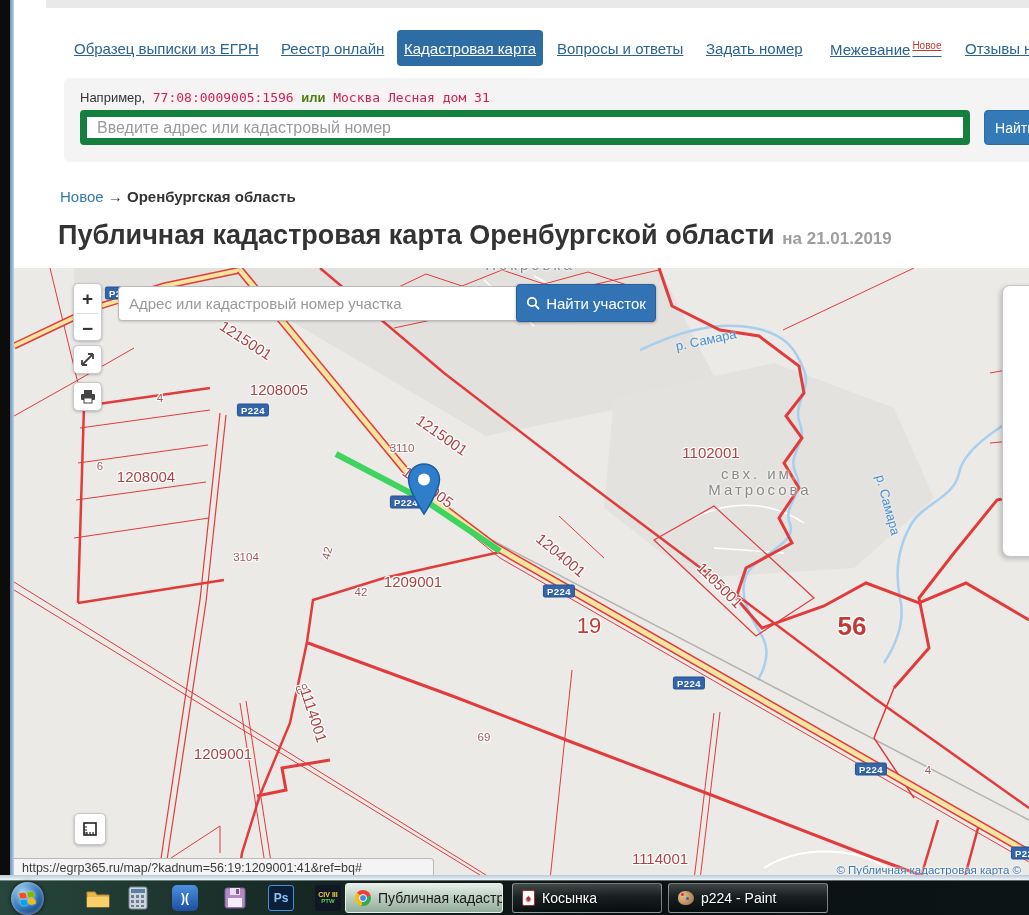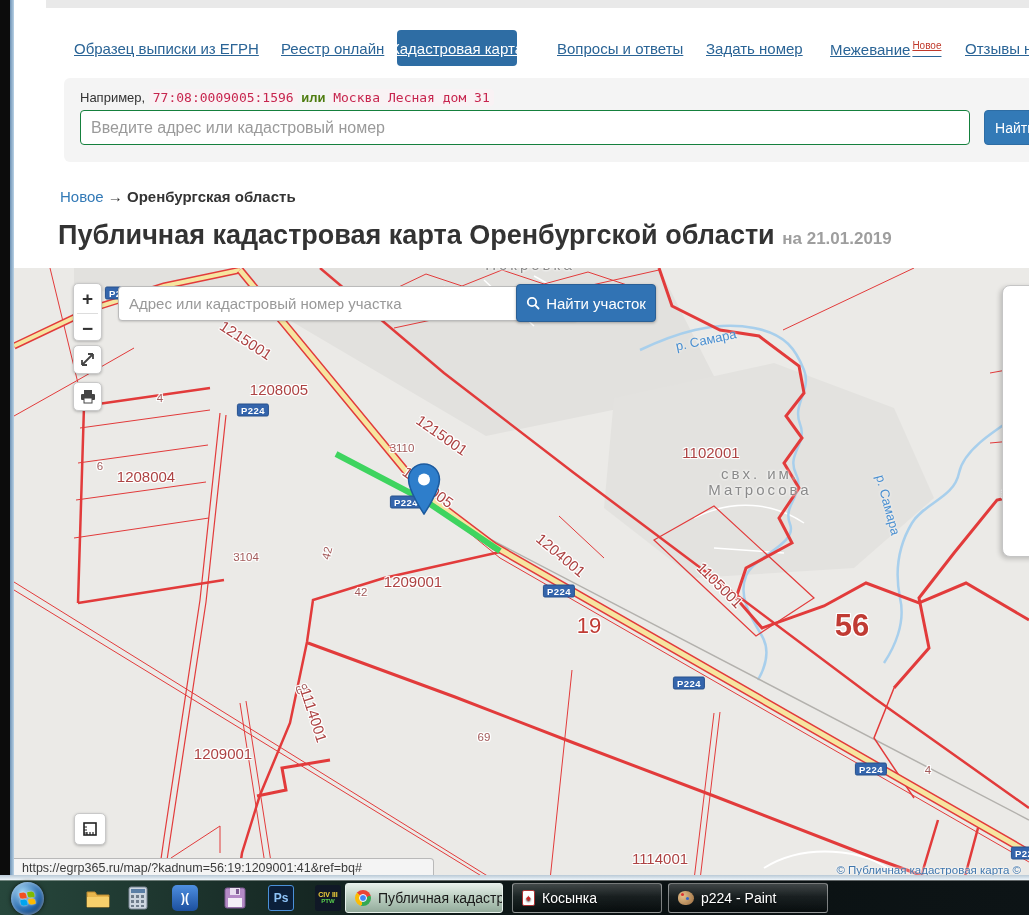--- a/index.html
+++ b/index.html
@@ -13,31 +13,31 @@
   .top-line { position:absolute; left:33px; top:14px; right:0; height:1px; background:#dcdcdc; }
   .edge-black { position:absolute; left:0; top:0; width:10px; height:880px; background:#0c0c0c; }
   .edge-blue { position:absolute; left:10px; top:0; width:4px; height:880px;
                background:linear-gradient(90deg,#6f93b5,#b9d2e6); }
 
   .content { position:absolute; left:14px; top:8px; width:1015px; height:872px; background:#fff; overflow:hidden; }
 
   
   .nav { position:absolute; top:20px; left:0; width:100%; height:44px; }
   .nav a { position:absolute; top:12px; color:#2a6496; text-decoration:underline; font-size:15px; white-space:nowrap; }
-  .nav .active-tab { position:absolute; top:2px; left:383px; width:120px; height:36px; background:#2e6da4;
+  .nav .active-tab { position:absolute; top:2px; left:383px; width:146px; height:36px; background:#2e6da4;
         border-radius:4px; color:#fff; font-size:15px; text-decoration:underline;
         display:flex; align-items:center; justify-content:center; white-space:nowrap; }
   .nav sup { color:#c0392b; font-size:10px; text-decoration:underline; margin-left:2px; }
 
   
   .search-panel { position:absolute; left:50px; top:70px; width:990px; height:84px; background:#f4f4f4; border-radius:6px; }
   .example-line { position:absolute; left:16px; top:12px; font-size:13px; color:#333; }
   .code { font-family:"DejaVu Sans Mono", monospace; color:#c7254e; background:#f9f2f4; border-radius:4px; padding:1px 4px; font-size:13px; }
   .or-word { font-weight:bold; color:#4d7c0f; }
-  .search-input { position:absolute; left:16px; top:32px; width:890px; height:35px; border:1px solid #15803d; border-radius:4px;
+  .search-input { position:absolute; left:16px; top:32px; width:890px; height:35px; border:7px solid #15803d; border-radius:4px;
         font-size:16px; padding:0 10px; color:#555; font-family:"Liberation Sans",sans-serif; }
   .search-input::placeholder { color:#9a9a9a; }
   .find-btn { position:absolute; left:920px; top:32px; width:62px; height:35px; background:#337ab7; color:#fff;
         border:1px solid #2e6da4; border-radius:4px; font-size:14px; font-family:"Liberation Sans",sans-serif; }
 
   
   .breadcrumb { position:absolute; left:46px; top:180px; font-size:15px; color:#333; }
   .breadcrumb a { color:#337ab7; text-decoration:none; }
   .breadcrumb b { font-weight:bold; }
   .page-title { position:absolute; left:44px; top:212px; font-size:27px; color:#333; font-weight:bold; white-space:nowrap; }
@@ -45,21 +45,21 @@
 
   
   .map { position:absolute; left:0; top:260px; width:1015px; height:612px; background:#ebeae7; overflow:hidden; }
   .map svg.base { position:absolute; left:0; top:0; }
 
   .map-label { position:absolute; color:#ad4343; font-size:15px; white-space:nowrap;
       text-shadow:-1px -1px 0 #fff,1px -1px 0 #fff,-1px 1px 0 #fff,1px 1px 0 #fff,0 0 3px #fff;
       transform:translate(-50%,-50%); }
   .map-label.sm { font-size:11.5px; color:#a35b5b; }
   .map-label.b19 { font-size:22px; color:#c03b34; }
-  .map-label.b56 { font-size:31px; color:#c03b34; font-weight:bold; }
+  .map-label.b56 { font-size:26px; color:#c03b34; font-weight:bold; }
   .map-place { position:absolute; color:#8a8a8a; font-size:15px; letter-spacing:3px; white-space:nowrap;
       transform:translate(-50%,-50%); text-shadow:0 0 3px #fff,0 0 3px #fff; }
   .map-river { position:absolute; color:#4a8fd0; font-size:13px; white-space:nowrap;
       transform:translate(-50%,-50%); text-shadow:0 0 3px #fff; }
   .badge { position:absolute; background:#3465ac; border:1px solid #27518c; color:#fff; font-size:9.5px; font-weight:bold;
       padding:0px 3px; border-radius:2px; transform:translate(-50%,-50%); letter-spacing:.5px; }
 
   .ctrl { position:absolute; background:#fff; border:1px solid #c9c9c9; border-radius:5px;
       box-shadow:0 1px 3px rgba(0,0,0,.25); display:flex; align-items:center; justify-content:center;
       color:#444; font-weight:bold; cursor:pointer; }

